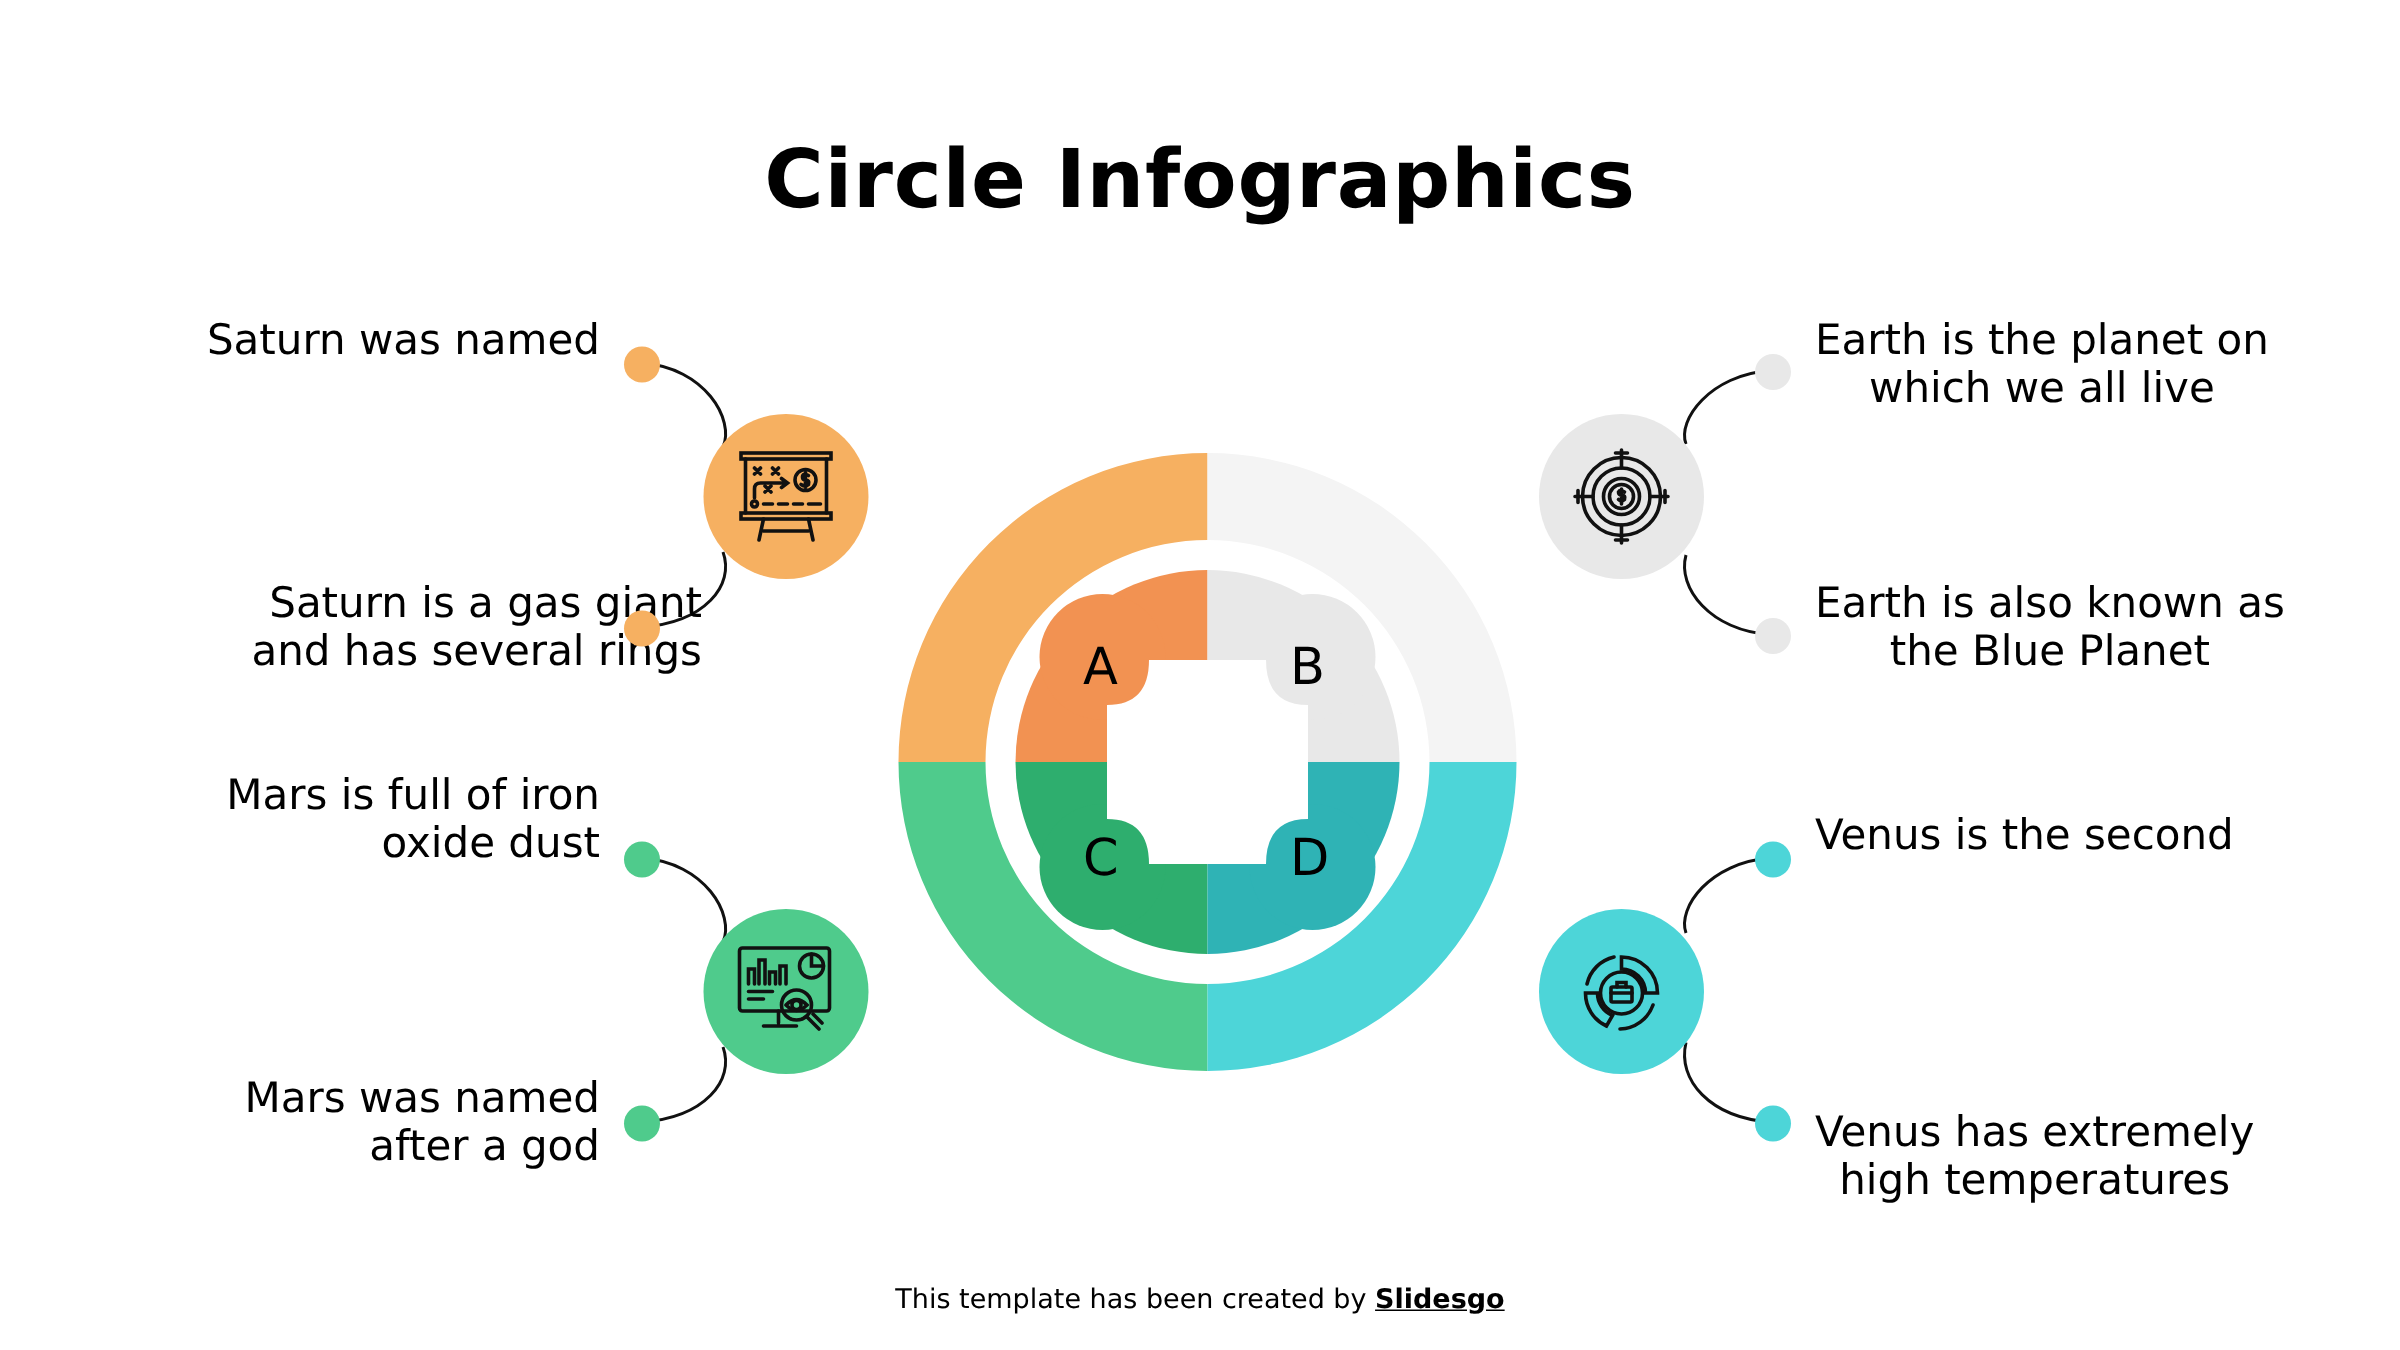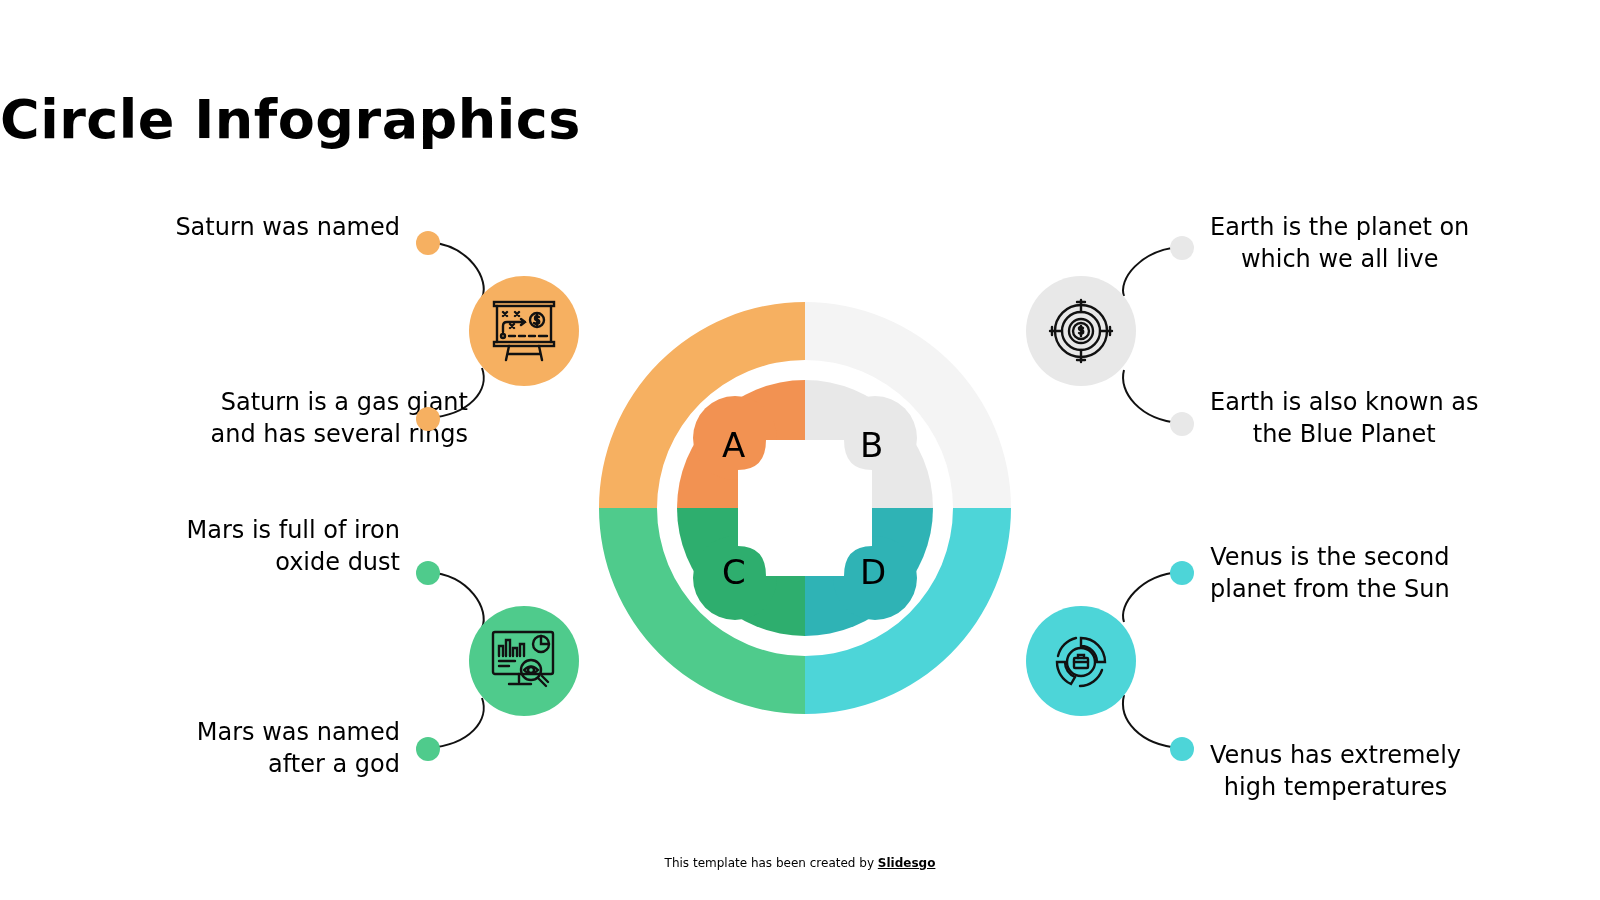--- a/index.html
+++ b/index.html
@@ -1,24 +1,24 @@
 <!DOCTYPE html>
 <html><head>
 <meta charset="utf-8">
 <style>
   html,body{margin:0;padding:0;background:#fff;}
   body{width:1600px;height:900px;position:relative;overflow:hidden;font-family:"Liberation Sans",sans-serif;color:#000;}
-  .title{position:absolute;left:0;width:1600px;top:88px;font-size:54px;font-weight:bold;letter-spacing:0.5px;font-family:"DejaVu Sans",sans-serif;}
-  .txt{position:absolute;font-size:24px;line-height:32px;font-family:"DejaVu Sans",sans-serif;}
+  .title{position:absolute;left:0;width:1600px;top:88px;text-align:center;font-size:54px;font-weight:bold;letter-spacing:0.5px;font-family:"DejaVu Sans",sans-serif;}
+  .txt{position:absolute;font-size:28px;line-height:32px;font-family:"DejaVu Sans",sans-serif;}
   .txt.left{text-align:right;}
   .txt.right{text-align:center;}
   .dot{position:absolute;width:24px;height:24px;border-radius:50%;}
   .iconcircle{position:absolute;width:110px;height:110px;border-radius:50%;display:flex;align-items:center;justify-content:center;}
   svg.overlay{position:absolute;left:0;top:0;}
-  .footer{position:absolute;left:0;width:1600px;top:856px;text-align:center;font-size:12px;font-family:"DejaVu Sans",sans-serif;}
+  .footer{position:absolute;left:0;width:1600px;top:856px;text-align:center;font-size:18px;font-family:"DejaVu Sans",sans-serif;}
   .footer a{font-weight:bold;color:#000;text-decoration:underline;}
   .letter{position:absolute;font-size:34px;font-family:"DejaVu Sans",sans-serif;font-weight:500;}
 </style>
 </head>
 <body>
 
 <div class="title">Circle Infographics</div>
 
 <svg class="overlay" width="1600" height="900">
 
@@ -99,21 +99,20 @@
 <div class="txt right" style="left:1210px;top:211px;">
   <div>Earth is the planet on</div>
   <div>which we all live</div>
 </div>
 <div class="txt right" style="left:1210px;top:386px;">
   <div>Earth is also known as</div>
   <div>the Blue Planet</div>
 </div>
 <div class="txt right" style="left:1210px;top:541px;">
   <div>Venus is the second</div>
-  <div>planet from the Sun</div>
 </div>
 <div class="txt right" style="left:1210px;top:716px;margin-top:23px;">
   <div>Venus has extremely</div>
   <div>high temperatures</div>
 </div>
 
 <div class="dot" style="left:416px;top:231px;background:#F6B061;"></div>
 <div class="dot" style="left:416px;top:407px;background:#F6B061;"></div>
 <div class="dot" style="left:416px;top:561px;background:#4FCB8C;"></div>
 <div class="dot" style="left:416px;top:737px;background:#4FCB8C;"></div>

